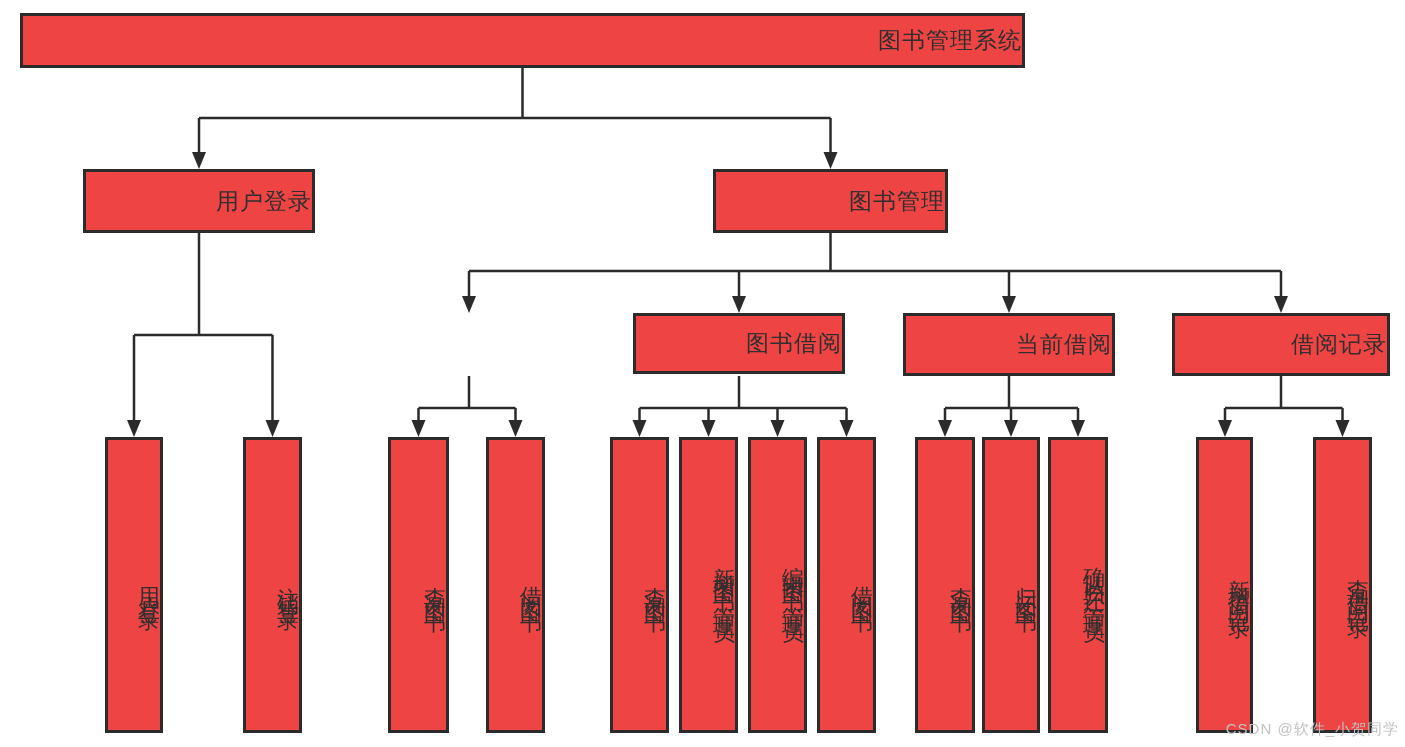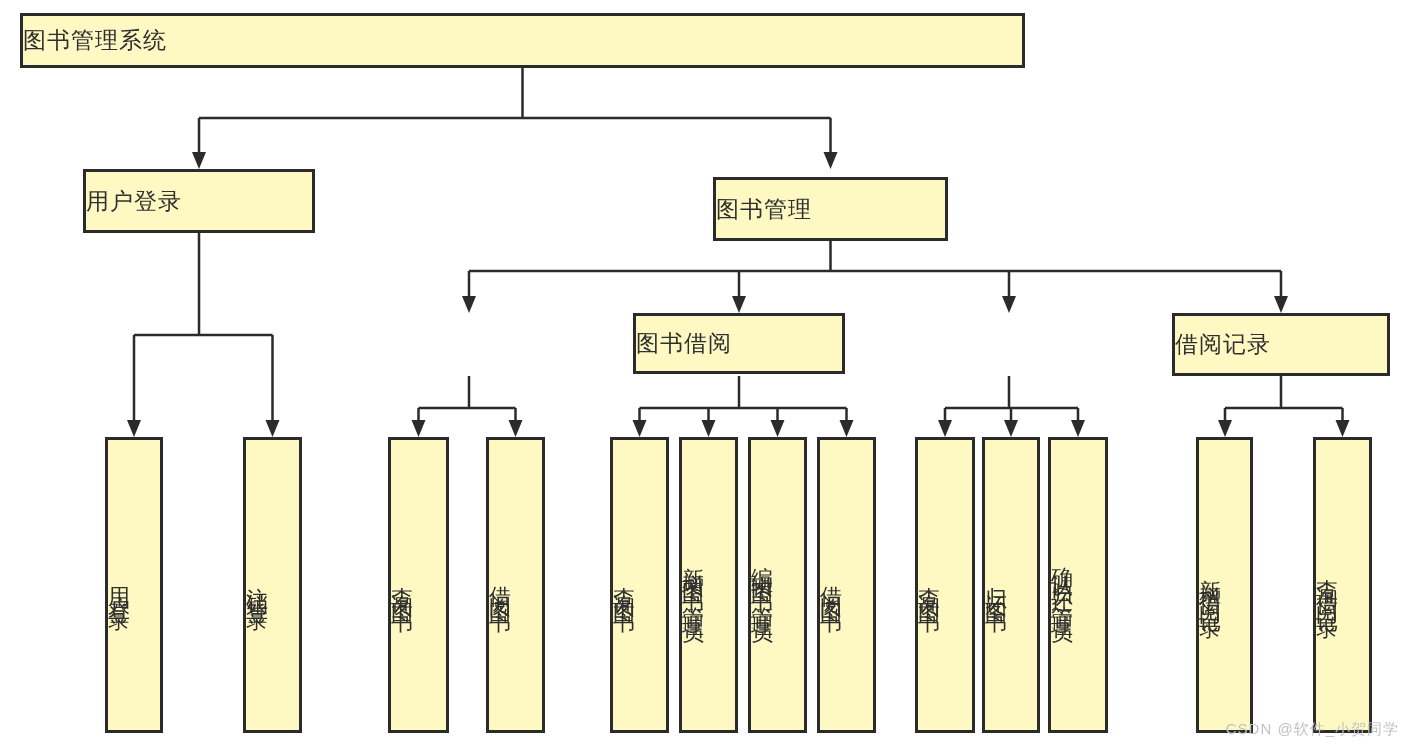--- a/index.html
+++ b/index.html
@@ -19,45 +19,45 @@
     overflow:hidden;
   }
   .connector-layer{
     position:absolute;
     left:0;top:0;
     width:1405px;height:747px;
     z-index:0;
   }
   .node{
     position:absolute;
-    background:#fef9c3;
+    background:#ef4444;
     border:3px solid var(--line);
     display:flex;
     align-items:center;
-    justify-content:flex-start;
+    justify-content:flex-end;
     color:var(--text);
     z-index:1;
   }
   .hbox{
     font-size:23px;
     letter-spacing:1px;
   }
   .vbox span{
     writing-mode:vertical-rl;
     text-orientation:mixed;
     font-size:22px;
     letter-spacing:8px;
     line-height:1;
     color:var(--text);
   }
   
   .n-root{left:20px;top:13px;width:1005px;height:55px;}
   
   .n-userlogin{left:83px;top:169px;width:232px;height:64px;}
-  .n-bookmgmt{left:713px;top:169px;width:235px;height:64px;margin-top:8px;}
+  .n-bookmgmt{left:713px;top:169px;width:235px;height:64px;}
   
   .n-l3-0{left:363px;top:313px;width:212px;height:63px;}
   .n-l3-1{left:633px;top:313px;width:212px;height:61px;}
   .n-l3-2{left:903px;top:313px;width:212px;height:63px;}
   .n-l3-3{left:1172px;top:313px;width:218px;height:63px;}
   
   .leaf{top:437px;height:296px;}
   .lf-0{left:105px;width:58px;}
   .lf-1{left:243px;width:59px;}
   .lf-2{left:388px;width:61px;}
@@ -133,20 +133,23 @@
   <div class="node hbox n-userlogin">
     <span>用户登录</span>
   </div>
   <div class="node hbox n-bookmgmt">
     <span>图书管理</span>
   </div>
 
   <div class="node hbox n-l3-1">
     <span>图书借阅</span>
   </div>
+  <div class="node hbox n-l3-2">
+    <span>当前借阅</span>
+  </div>
   <div class="node hbox n-l3-3">
     <span>借阅记录</span>
   </div>
 
   <div class="node vbox leaf lf-0">
     <span>用户登录</span>
   </div>
   <div class="node vbox leaf lf-1">
     <span>注销登录</span>
   </div>

